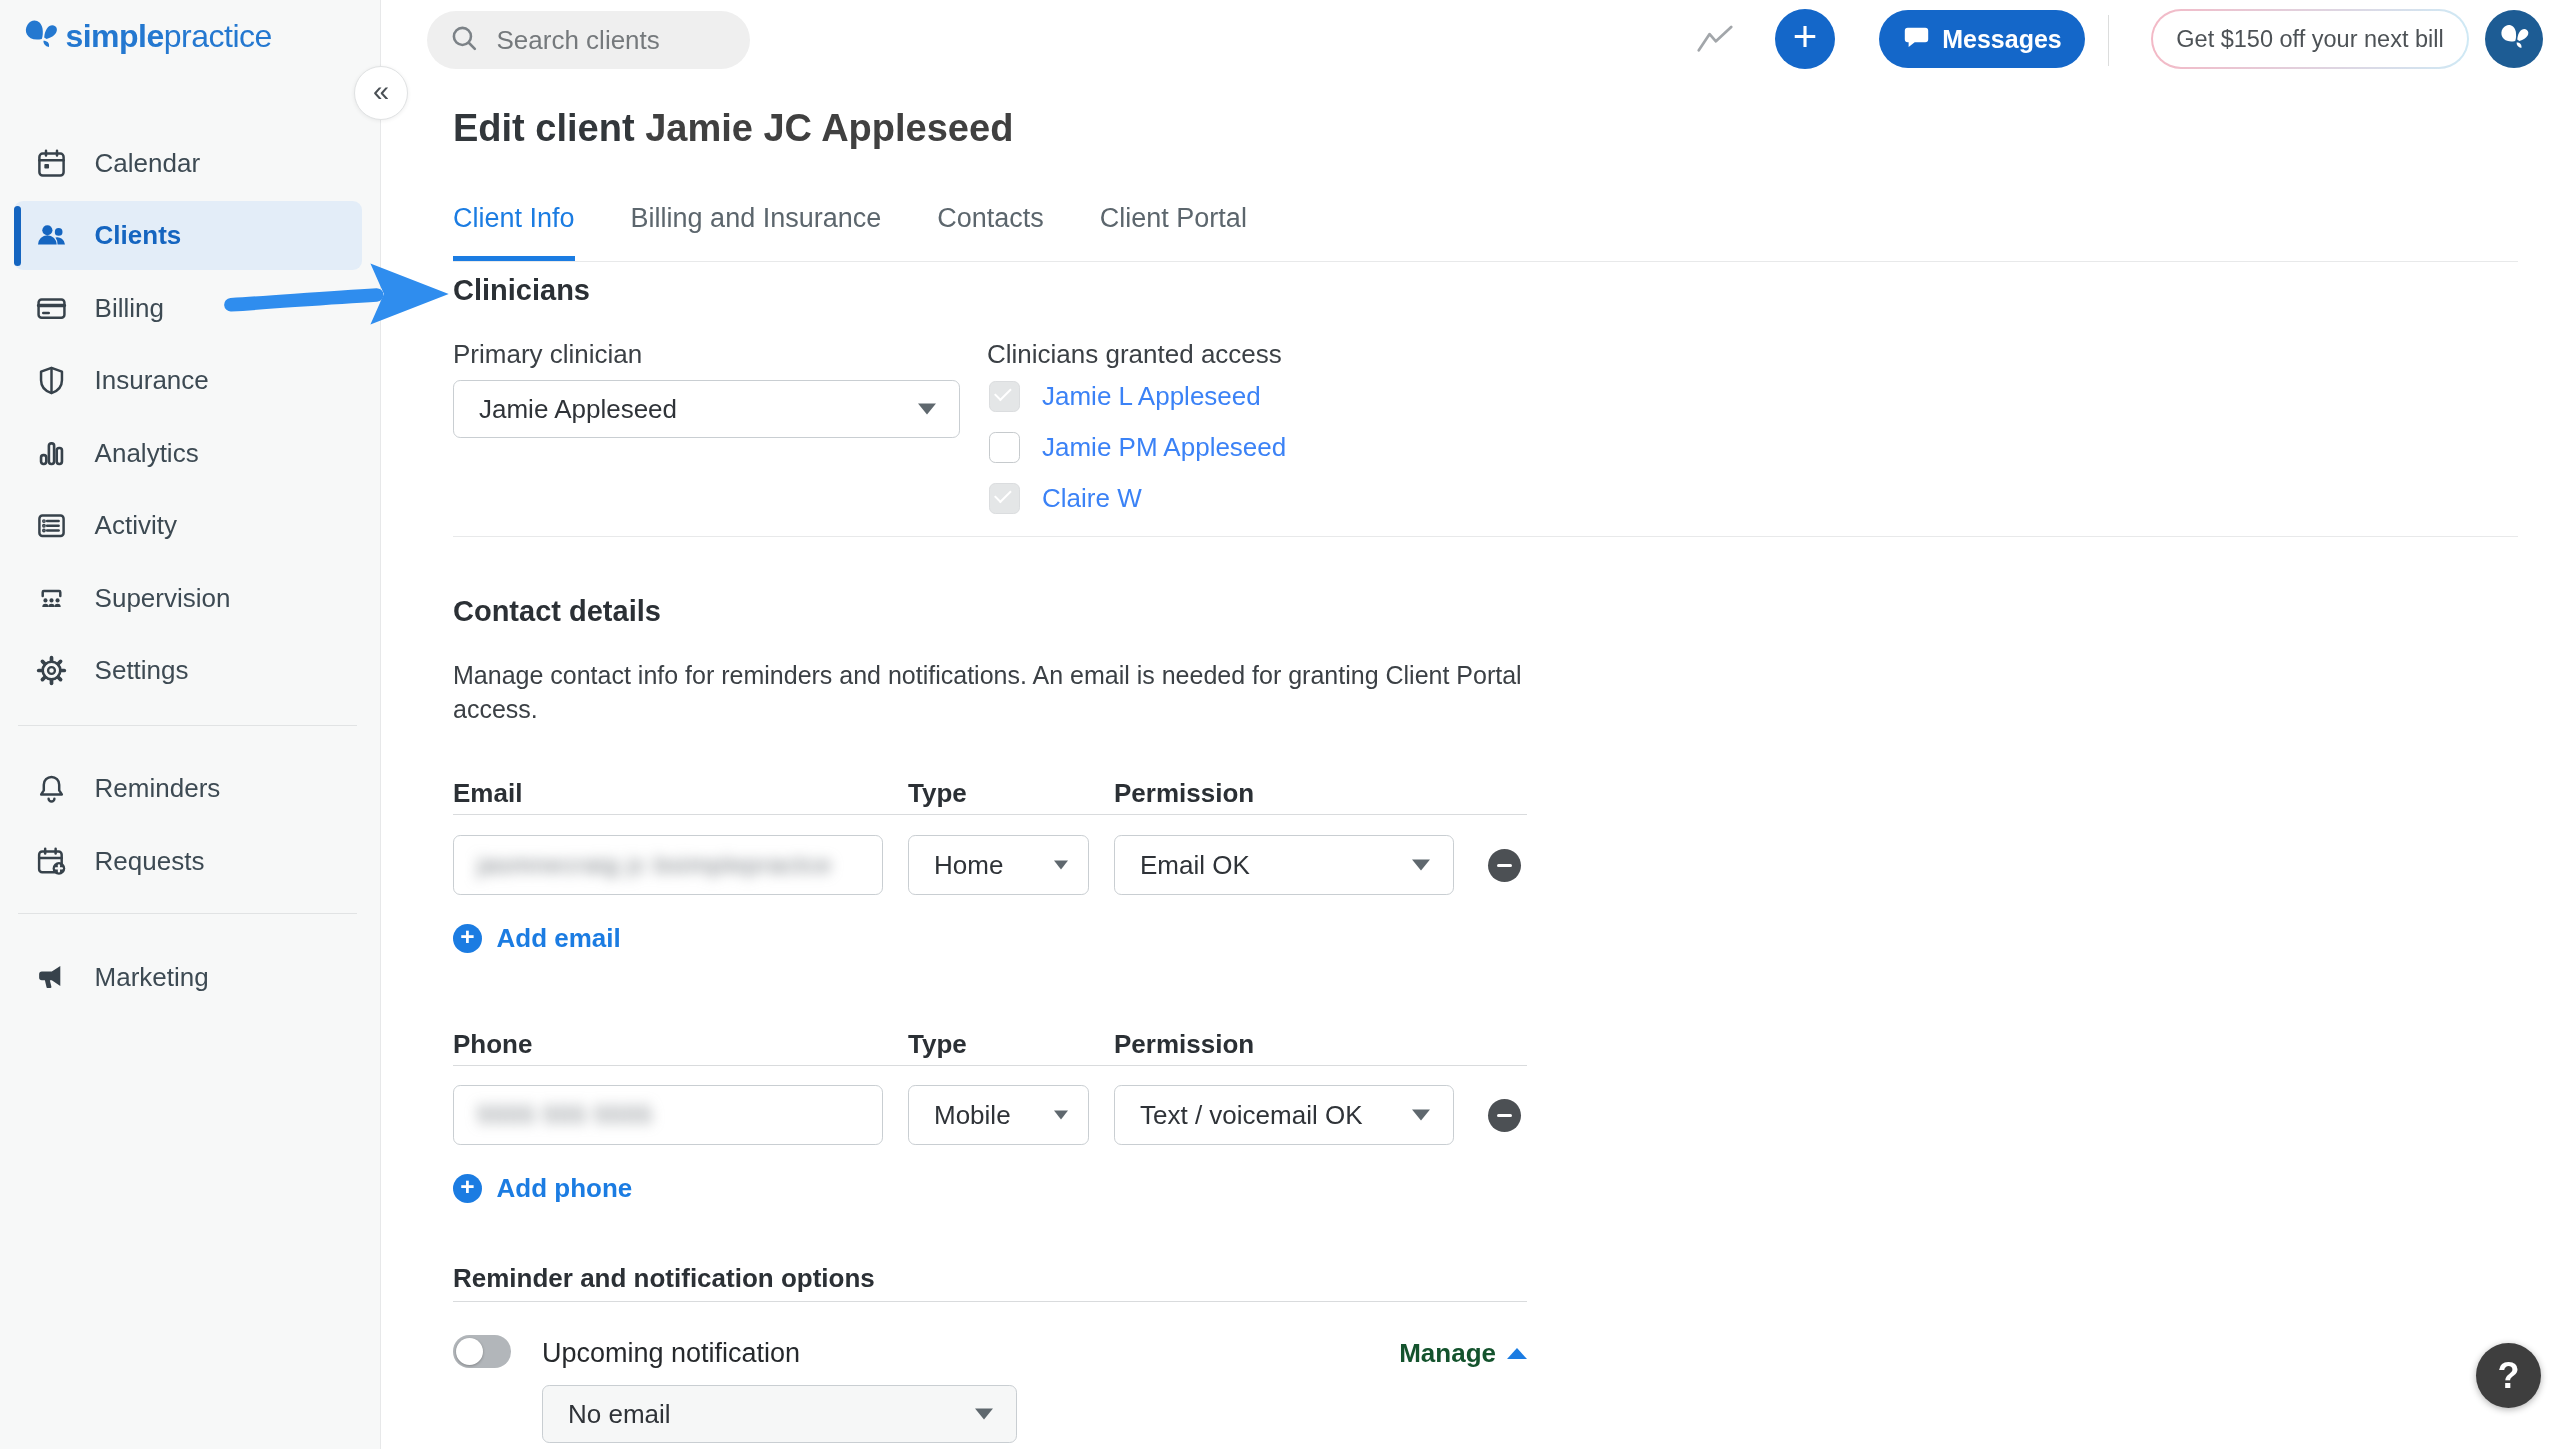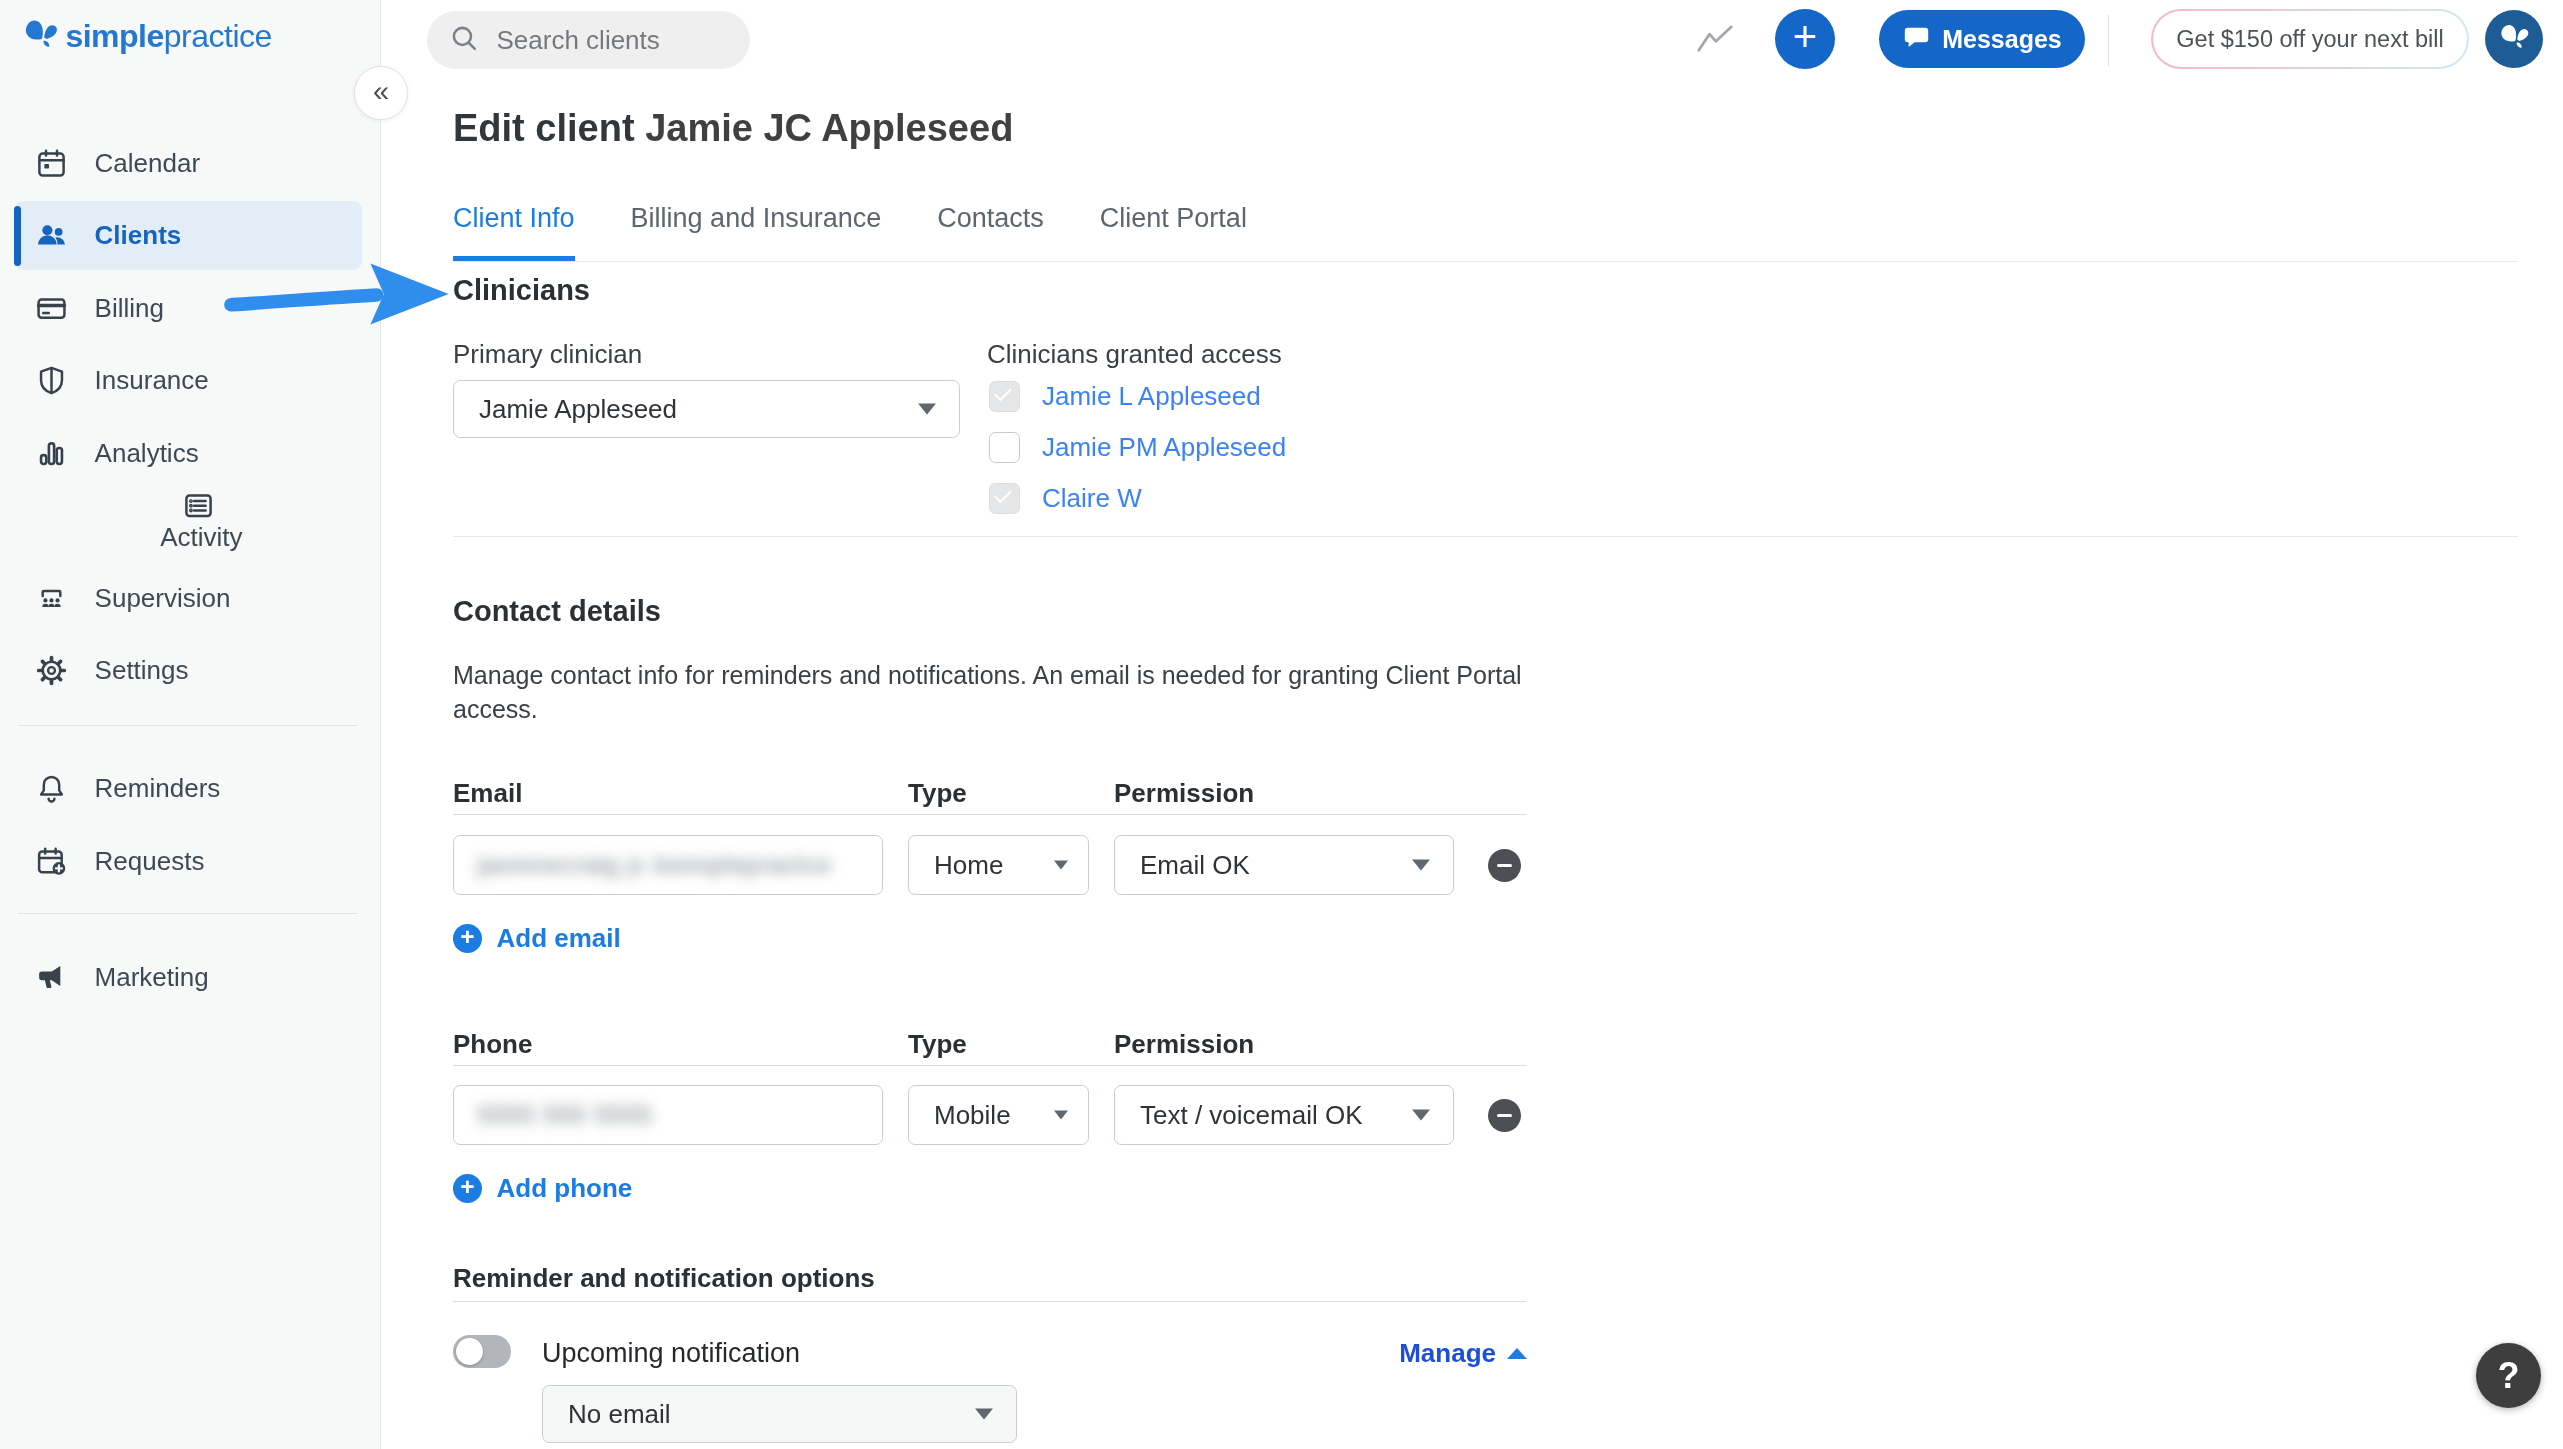--- a/index.html
+++ b/index.html
@@ -72,21 +72,21 @@
   .minusbtn{position:absolute;width:33px;height:33px;border-radius:50%;background:#4c5054;display:flex;align-items:center;justify-content:center;cursor:pointer;}
   .minusbtn::after{content:"";width:14.5px;height:3.6px;background:#fff;border-radius:1.8px;}
   .addlink{position:absolute;display:flex;align-items:center;gap:14.5px;height:42px;cursor:pointer;}
   .plus-badge{width:29px;height:29px;border-radius:50%;background:#1b7ce2;color:#fff;display:flex;align-items:center;
     justify-content:center;font-size:24.5px;font-weight:700;flex:none;padding-bottom:2.7px;box-sizing:border-box;}
   .addlabel{font-size:26px;font-weight:700;color:#1b7ce2;}
 
   .toggle{position:absolute;width:58px;height:33px;border-radius:16.3px;background:#b2b6ba;cursor:pointer;}
   .toggle::after{content:"";position:absolute;left:2.7px;top:2.7px;width:27px;height:27px;border-radius:50%;background:#fff;
     box-shadow:0 0.9px 2.7px rgba(0,0,0,.28);}
-  .manage{position:absolute;display:flex;align-items:center;gap:11px;font-size:26px;font-weight:600;color:#1d4ed8;cursor:pointer;}
+  .manage{position:absolute;display:flex;align-items:center;gap:11px;font-size:26px;font-weight:600;color:#14532d;cursor:pointer;}
   .tri-up{width:0;height:0;border-left:10px solid transparent;border-right:10px solid transparent;border-bottom:11.8px solid #1b7ce2;}
 
   .help-btn{position:absolute;left:2476px;top:1343px;width:65px;height:65px;border-radius:50%;background:#3e3e3e;
     color:#fff;display:flex;align-items:center;justify-content:center;font-size:36px;font-weight:700;
     box-shadow:0 1.8px 7.2px rgba(0,0,0,.3);cursor:pointer;}
   .arrow-callout{position:absolute;left:223px;top:258px;z-index:5;pointer-events:none;}
 </style>
 </head>
 <body>
 
@@ -154,21 +154,21 @@
       <span class="nicon">
         <svg width="33" height="33" viewBox="0 0 24 24" fill="none" stroke="#37424b" stroke-width="1.9">
           <rect x="4.4" y="13.2" width="3.8" height="6.4" rx="1.7"></rect>
           <rect x="10.1" y="4.6" width="3.8" height="15" rx="1.7"></rect>
           <rect x="15.8" y="8" width="3.8" height="11.6" rx="1.7"></rect>
         </svg>
       </span>
       <span class="nlabel">Analytics</span>
     </div>
 
-    <div class="nav-item" style="top:489px;flex-direction:column;">
+    <div class="nav-item" style="top:489px;">
       <span class="nicon">
         <svg width="33" height="33" viewBox="0 0 24 24" fill="none" stroke="#37424b" stroke-width="1.8" stroke-linecap="round">
           <rect x="3.2" y="4.8" width="17.6" height="14.8" rx="2.2"></rect>
           <line x1="8.8" y1="8.8" x2="17.2" y2="8.8"></line>
             <line x1="8.8" y1="12.2" x2="17.2" y2="12.2"></line>
             <line x1="8.8" y1="15.6" x2="17.2" y2="15.6"></line>
           <circle cx="6.5" cy="8.8" r="0.5" fill="#37424b"></circle>
             <circle cx="6.5" cy="12.2" r="0.5" fill="#37424b"></circle>
             <circle cx="6.5" cy="15.6" r="0.5" fill="#37424b"></circle>
         </svg>

